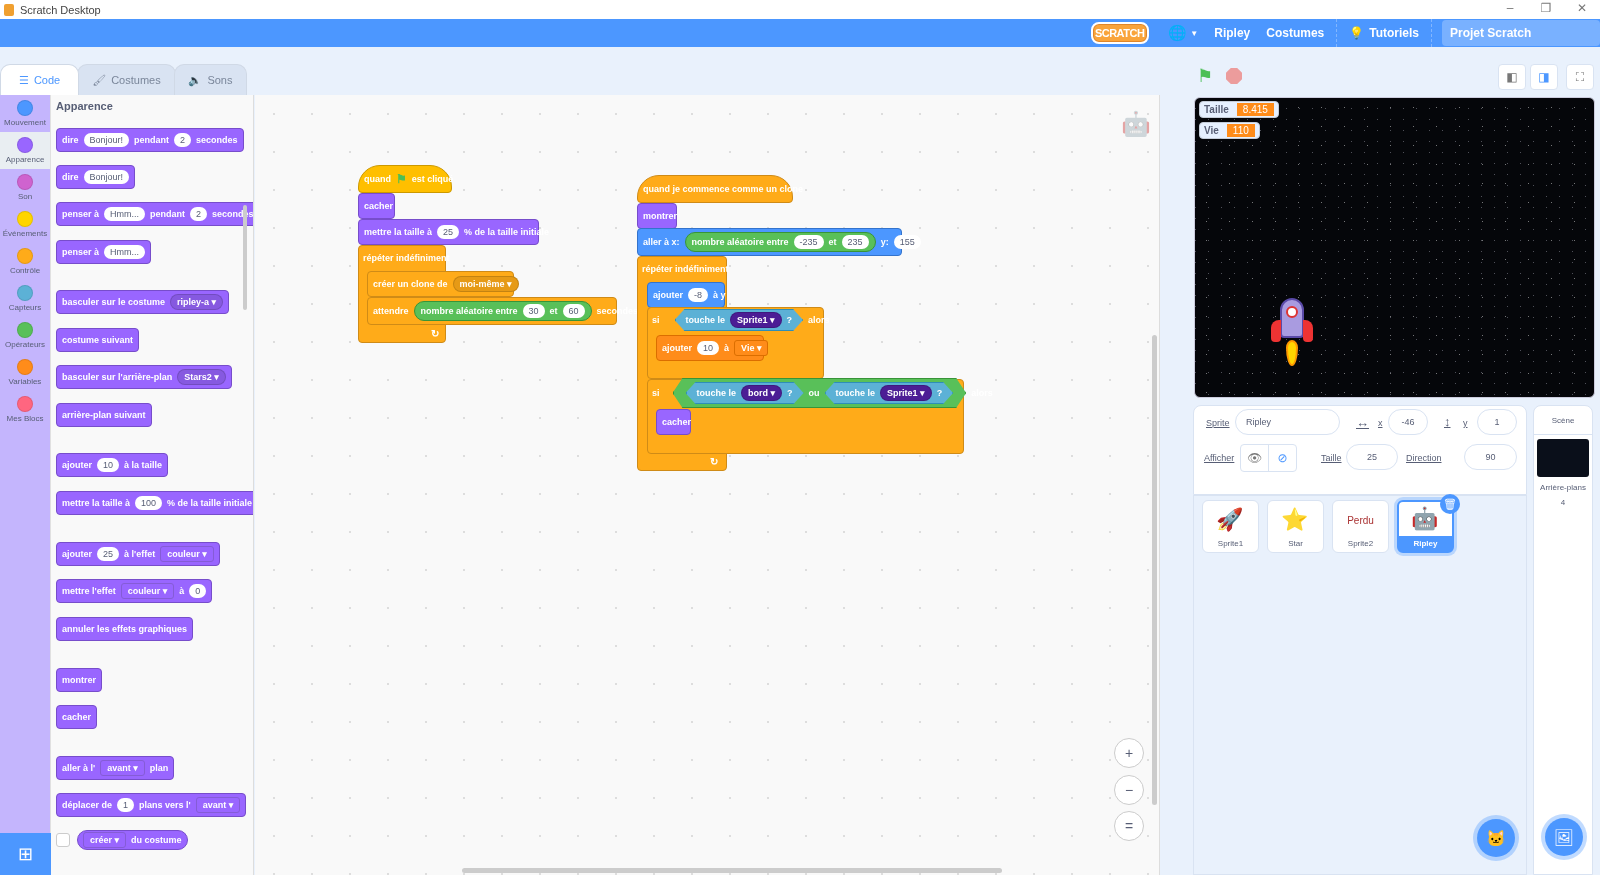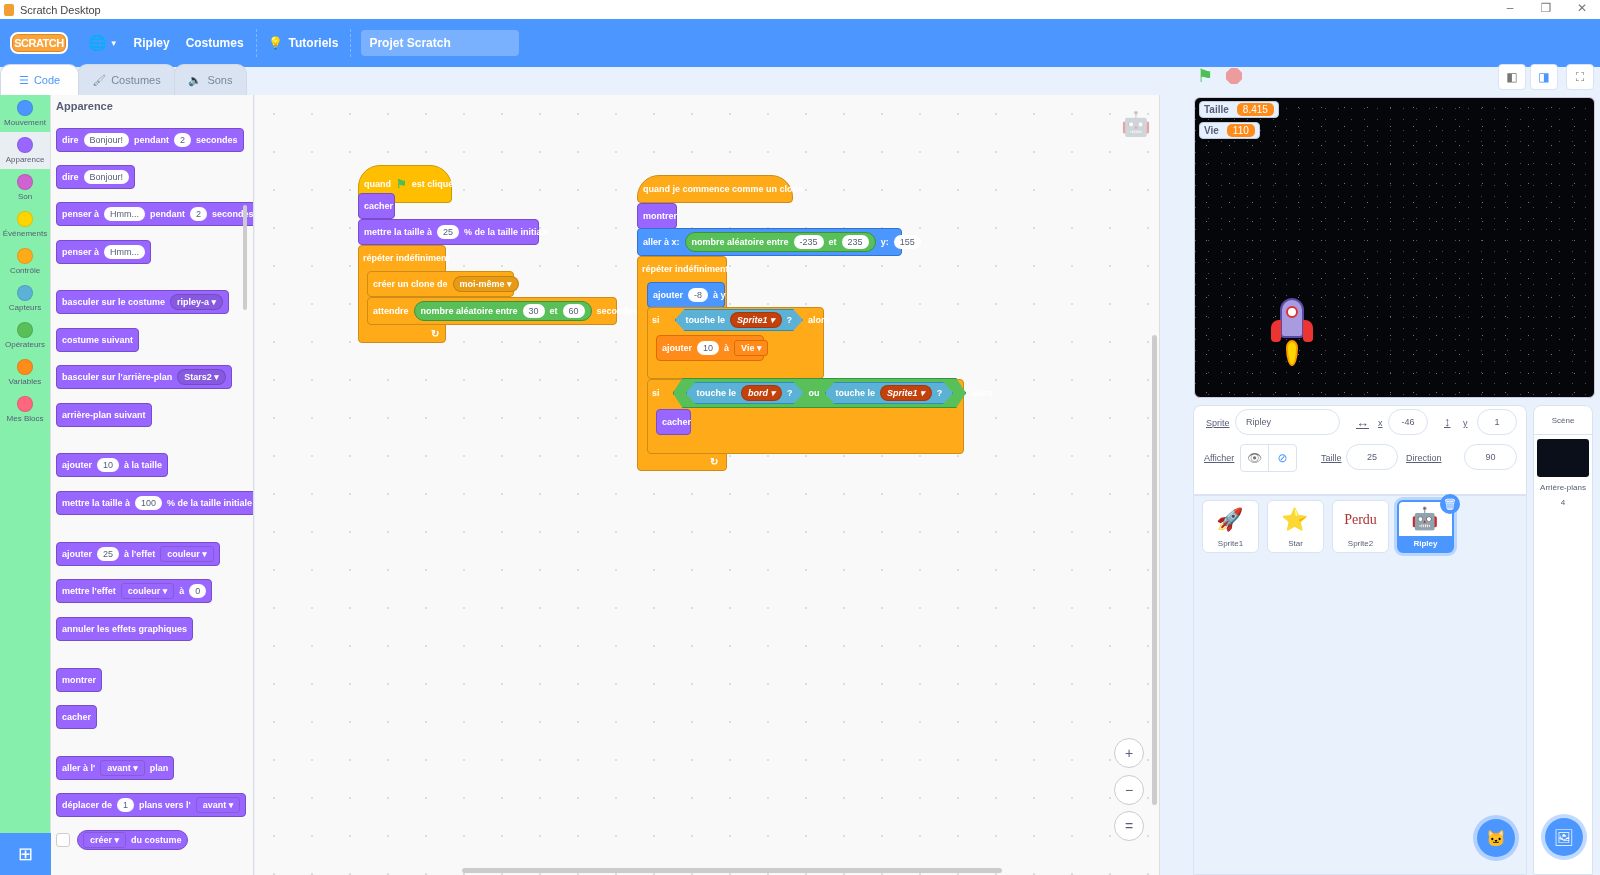--- a/index.html
+++ b/index.html
@@ -1,29 +1,29 @@
 <!DOCTYPE html>
 <html><head>
 <meta charset="utf-8">
 <style>
 * { box-sizing: border-box; margin: 0; padding: 0; }
 html, body { width: 1600px; height: 875px; overflow: hidden; font-family: "Liberation Sans", sans-serif; background: #e9f1fc; }
 .titlebar { position: absolute; left: 0; top: 0; width: 1600px; height: 19px; background: #fff; display: flex; align-items: center; font-size: 11px; color: #444; }
 .titlebar .app-ico { width: 10px; height: 12px; background: #f0a030; border-radius: 2px; margin: 0 6px 0 4px; }
 .titlebar .winctl { position: absolute; right: 0; top: 0; display: flex; height: 19px; }
 .titlebar .winctl span { width: 36px; text-align: center; font-size: 12px; color: #777; line-height: 17px; }
-.menubar { position: absolute; left: 0; top: 19px; width: 1600px; height: 48px; background: #4c97ff; display: flex; align-items: center; color: #fff; font-weight: bold; font-size: 12px; }
+.menubar { position: absolute; left: 0; top: 19px; width: 1600px; height: 28px; background: #4c97ff; display: flex; align-items: center; color: #fff; font-weight: bold; font-size: 12px; justify-content: flex-end; }
 .logo { margin-left: 10px; width: 58px; height: 22px; background: #f9a43b; border: 2px solid #fff; border-radius: 8px; color: #fff; font-size: 11px; font-weight: bold; display: flex; align-items: center; justify-content: center; letter-spacing: -0.5px; box-shadow: 0 0 0 1px #e0862a inset; }
 .menu-item { padding: 0 8px; display: flex; align-items: center; height: 40px; cursor: pointer; }
 .menu-sep { width: 1px; height: 28px; border-left: 1px dashed rgba(255,255,255,0.3); margin: 0 4px; }
 .project-title { margin-left: 6px; width: 158px; height: 26px; background: rgba(255,255,255,0.25); border-radius: 4px; padding-left: 8px; display: flex; align-items: center; font-size: 12px; color: #fff; }
 .tabs { position: absolute; left: 0; top: 64px; height: 31px; display: flex; }
 .tab { height: 31px; padding: 0 14px; border: 1px solid #d0d9e6; border-bottom: none; border-radius: 10px 10px 0 0; background: #d9e3f2; display: flex; align-items: center; font-size: 11px; color: #7a869a; margin-right: -2px; gap: 5px; }
 .tab.active { background: #fff; color: #4c97ff; z-index: 2; }
-.cat-col { position: absolute; left: 0; top: 95px; width: 51px; height: 780px; background: #86efac; border-right: 1px solid #e0e0e0; }
+.cat-col { position: absolute; left: 0; top: 95px; width: 51px; height: 780px; background: #c4b5fd; border-right: 1px solid #e0e0e0; }
 .cat { height: 37px; display: flex; flex-direction: column; align-items: center; justify-content: center; font-size: 8px; color: #575e75; cursor: pointer; }
 .cat.active { background: #e9eef2; }
 .cat .dot { width: 16px; height: 16px; border-radius: 50%; margin-bottom: 2px; border: 1px solid rgba(0,0,0,0.1); }
 .ext-btn { position: absolute; left: 0; bottom: 0; width: 51px; height: 42px; background: #4c97ff; color: #fff; font-size: 18px; display: flex; align-items: center; justify-content: center; }
 .palette { position: absolute; left: 51px; top: 95px; width: 203px; height: 780px; background: #f9f9f9; border-right: 1px solid #ddd; overflow: hidden; }
 .palette .head { position: absolute; left: 5px; top: 5px; font-size: 11px; font-weight: bold; color: #575e75; }
 .pblock { position: absolute; height: 24px; background: #9966ff; border: 1px solid #774dcb; border-radius: 4px; color: #fff; font-size: 9px; font-weight: bold; display: flex; align-items: center; padding: 0 5px; gap: 5px; white-space: nowrap; }
 .pblock.reporter { border-radius: 12px; height: 20px; }
 .pill { background: #fff; color: #575e75; border-radius: 10px; padding: 2px 6px; font-weight: normal; font-size: 9px; }
 .dd { background: rgba(0,0,0,0.12); border: 1px solid rgba(0,0,0,0.15); border-radius: 10px; padding: 2px 6px; font-size: 9px; color: #fff; }
@@ -32,36 +32,36 @@
 .workspace { position: absolute; left: 255px; top: 95px; width: 905px; height: 780px; background-color: #f9f9f9; background-image: radial-gradient(#ddd 1px, transparent 1px); background-size: 38px 38px; overflow: hidden; border-right: 1px solid #ddd; }
 .blk { position: absolute; height: 26px; border-radius: 4px; color: #fff; font-size: 9px; font-weight: bold; display: flex; align-items: center; padding: 0 5px; gap: 5px; white-space: nowrap; }
 .ev { background: #ffbf00; border: 1px solid #cc9900; }
 .hat { border-radius: 22px 22px 4px 4px; }
 .look { background: #9966ff; border: 1px solid #774dcb; }
 .ctrl { background: #ffab19; border: 1px solid #cf8b17; }
 .motion { background: #4c97ff; border: 1px solid #3373cc; }
 .data { background: #ff8c1a; border: 1px solid #db6e00; }
 .op { background: #59c059; border: 1px solid #389438; border-radius: 12px; padding: 2px 6px; display: flex; align-items: center; gap: 5px; }
 .sense { background: #5cb1d6; border: 1px solid #2e8eb8; padding: 2px 10px; display: flex; align-items: center; gap: 5px; clip-path: polygon(10px 0, calc(100% - 10px) 0, 100% 50%, calc(100% - 10px) 100%, 10px 100%, 0 50%); }
-.sense .dd { background: #c2410c; font-style: italic; }
+.sense .dd { background: #4c1d95; }
 .op.hex { clip-path: polygon(10px 0, calc(100% - 10px) 0, 100% 50%, calc(100% - 10px) 100%, 10px 100%, 0 50%); border-radius: 0; padding: 3px 12px; }
 .cwrap { position: absolute; background: #ffab19; border: 1px solid #cf8b17; border-radius: 4px; }
 .wbtn { position: absolute; width: 30px; height: 30px; border-radius: 50%; background: #fff; border: 1px solid #ccc; display: flex; align-items: center; justify-content: center; color: #575e75; font-size: 14px; cursor: pointer; }
 .hscroll { position: absolute; left: 207px; bottom: 2px; width: 540px; height: 5px; background: #ccc; border-radius: 3px; }
 .vscroll { position: absolute; right: 2px; top: 240px; width: 5px; height: 470px; background: #ccc; border-radius: 3px; }
 .stage-ctrl { position: absolute; left: 1165px; top: 60px; width: 435px; height: 35px; }
 .flag { position: absolute; left: 32px; top: 7px; width: 18px; height: 18px; color: #4cbf56; font-size: 18px; line-height: 18px; cursor: pointer; }
 .stop { position: absolute; left: 61px; top: 8px; width: 16px; height: 16px; background: #ec9c9c; clip-path: polygon(30% 0,70% 0,100% 30%,100% 70%,70% 100%,30% 100%,0 70%,0 30%); cursor: pointer; }
 .mode-btns { position: absolute; right: 6px; top: 4px; display: flex; gap: 4px; }
 .mode-btns .mb { width: 28px; height: 26px; background: #fff; border: 1px solid #d9e3f2; border-radius: 4px; display: flex; align-items: center; justify-content: center; font-size: 12px; color: #777; cursor: pointer; }
 .mode-btns .mb.on { color: #4c97ff; }
 .stage { position: absolute; left: 1194px; top: 97px; width: 401px; height: 301px; background: #05060a; border-radius: 6px; overflow: hidden; border: 1px solid #ccd; }
 .stars { position: absolute; inset: 0; background-image: radial-gradient(#fff 0.6px, transparent 0.8px), radial-gradient(#aab 0.5px, transparent 0.7px); background-size: 23px 19px, 13px 11px; background-position: 0 0, 7px 5px; opacity: 0.45; }
 .monitor { position: absolute; left: 4px; height: 17px; background: #e6f0ff; border: 1px solid #c4ccd8; border-radius: 4px; display: flex; align-items: center; padding: 0 4px; gap: 8px; font-size: 10px; color: #575e75; font-weight: bold; }
-.monitor .val { background: #ff8c1a; color: #fff; border-radius: 5px; padding: 0 6px; font-size: 10px; line-height: 13px; font-weight: normal; }
+.monitor .val { background: #ff8c1a; color: #fff; border-radius: 0; padding: 0 6px; font-size: 10px; line-height: 13px; font-weight: normal; }
 .sprite-info { position: absolute; left: 1193px; top: 405px; width: 334px; height: 90px; background: #fff; border: 1px solid #d9e3f2; border-radius: 8px 8px 0 0; font-size: 9px; color: #575e75; }
 .field { position: absolute; height: 26px; border: 1px solid #d9e3f2; border-radius: 14px; display: flex; align-items: center; justify-content: center; font-size: 9px; color: #575e75; background: #fff; }
 .lbl { position: absolute; font-size: 9px; color: #575e75; text-decoration: underline; }
 .sprite-list { position: absolute; left: 1193px; top: 495px; width: 334px; height: 380px; background: #e9f1fc; border: 1px solid #d9e3f2; border-top: 1px solid #d9e3f2; }
 .sprite-card { position: absolute; top: 4px; width: 57px; height: 53px; background: #fff; border: 1px solid #d9e3f2; border-radius: 6px; display: flex; flex-direction: column; align-items: center; justify-content: flex-end; font-size: 8px; color: #575e75; padding-bottom: 4px; cursor: pointer; }
 .sprite-card.sel { border: 2px solid #4c97ff; box-shadow: 0 0 0 3px rgba(76,151,255,0.3); }
 .sprite-card.sel .name { background: #4c97ff; color: #fff; width: 100%; text-align: center; padding: 3px 0; font-weight: bold; }
 .sprite-card .thumb { flex: 1; display: flex; align-items: center; justify-content: center; font-size: 22px; }
 .del-btn { position: absolute; right: -8px; top: -8px; width: 20px; height: 20px; border-radius: 50%; background: #4c97ff; color: #fff; font-size: 11px; display: flex; align-items: center; justify-content: center; cursor: pointer; }
 .fab { position: absolute; width: 38px; height: 38px; border-radius: 50%; background: #4c97ff; box-shadow: 0 0 0 4px rgba(76,151,255,0.35); color: #fff; display: flex; align-items: center; justify-content: center; font-size: 16px; cursor: pointer; }
@@ -237,21 +237,21 @@
   <div style="position:absolute;left:5px;top:738px;width:14px;height:14px;border:1px solid #ccc;background:#fff;border-radius:3px"></div>
   <div class="pblock reporter" style="left:26px;top:735px">
       <span class="dd sq"><span>créer</span> ▾</span>
       <span>du costume</span>
     </div>
   <div class="pscroll"></div>
 </div>
 
 <div class="workspace">
 
-  <div class="blk ev hat" style="left:103px;top:70px;width:94px;height:38px">
+  <div class="blk ev hat" style="left:103px;top:70px;width:94px;height:28px">
     <span>quand</span>
     <span style="color:#4cbf56;font-size:12px">⚑</span>
     <span>est cliqué</span>
   </div>
   <div class="blk look" style="left:103px;top:98px;width:37px">
       <span>cacher</span>
     </div>
   <div class="blk look" style="left:103px;top:124px;width:181px">
     <span>mettre la taille à</span>
     <span class="pill">25</span>
@@ -418,21 +418,21 @@
 <div class="sprite-list">
   <div class="sprite-card" style="left:8px">
       <div class="thumb">🚀</div>
       <div class="name">Sprite1</div>
     </div>
   <div class="sprite-card" style="left:73px">
       <div class="thumb">⭐</div>
       <div class="name">Star</div>
     </div>
   <div class="sprite-card" style="left:138px">
-      <div class="thumb" style="font-size:14px;color:#a33;font-family:Liberation Serif, serif">Perdu</div>
+      <div class="thumb" style="font-size:10px;color:#a33;font-family:Liberation Sans, sans-serif">Perdu</div>
       <div class="name">Sprite2</div>
     </div>
   <div class="sprite-card sel" style="left:203px;padding-bottom:0">
       <div class="thumb">🤖</div>
       <div class="name">Ripley</div>
       <div class="del-btn">
         <span>🗑</span>
       </div>
     </div>
   <div class="fab" style="left:283px;top:323px">

